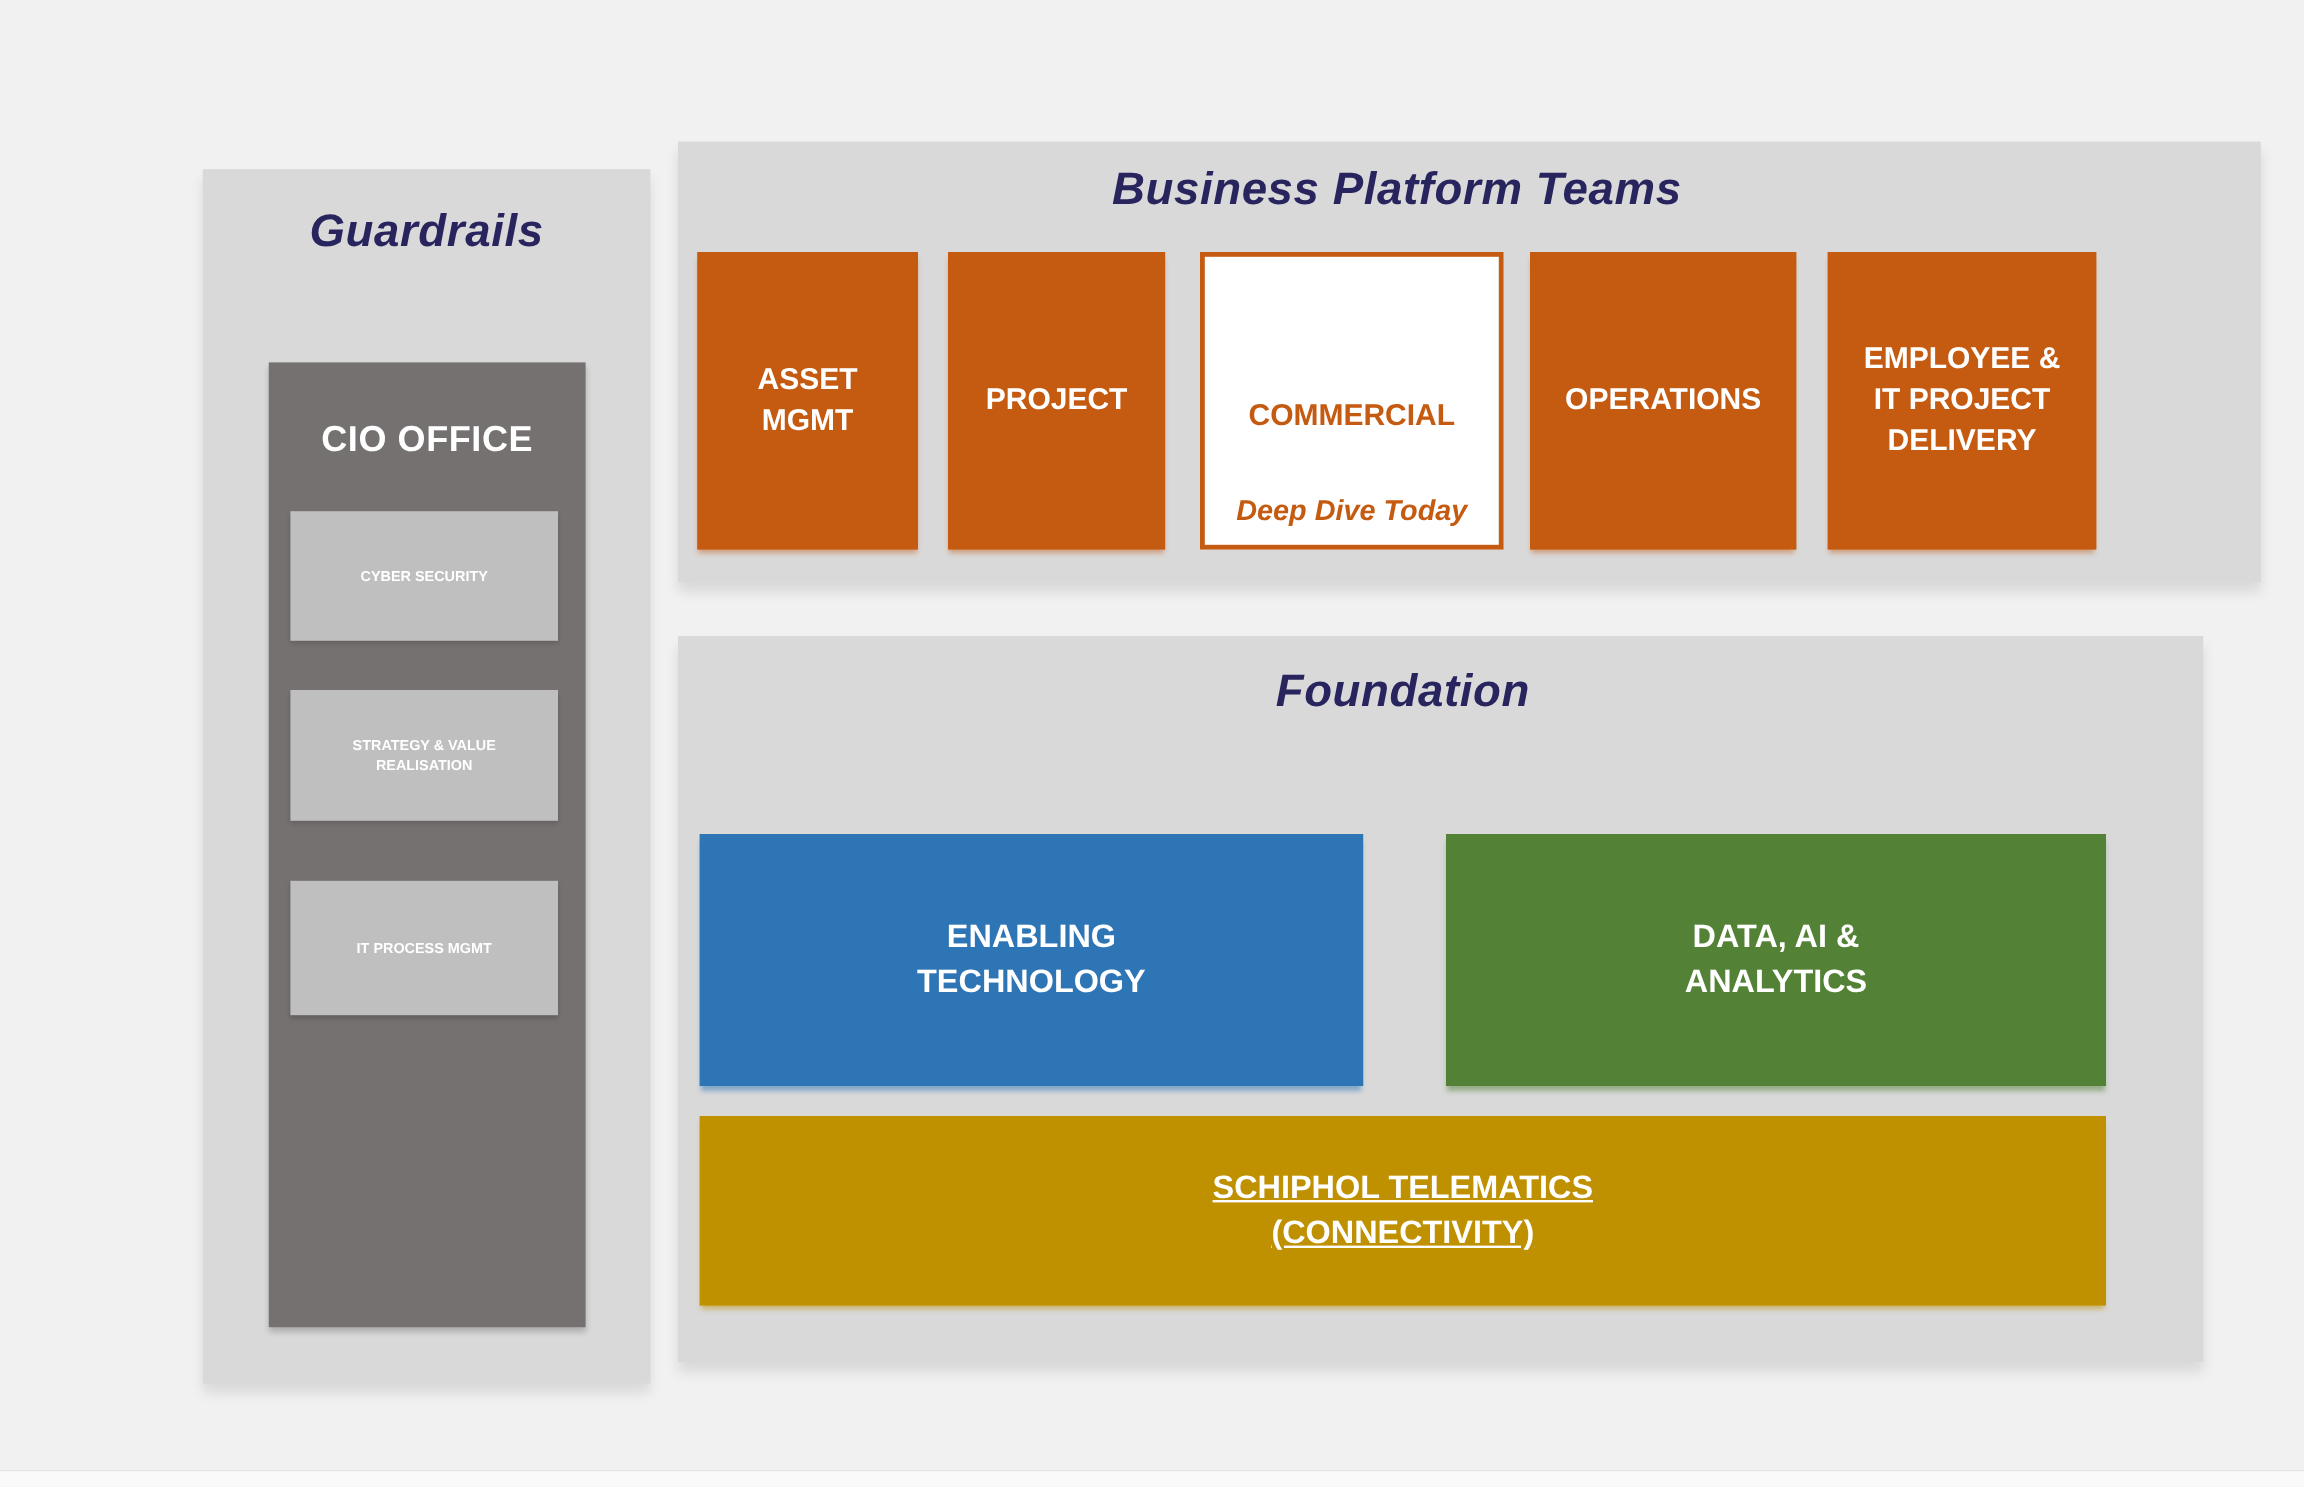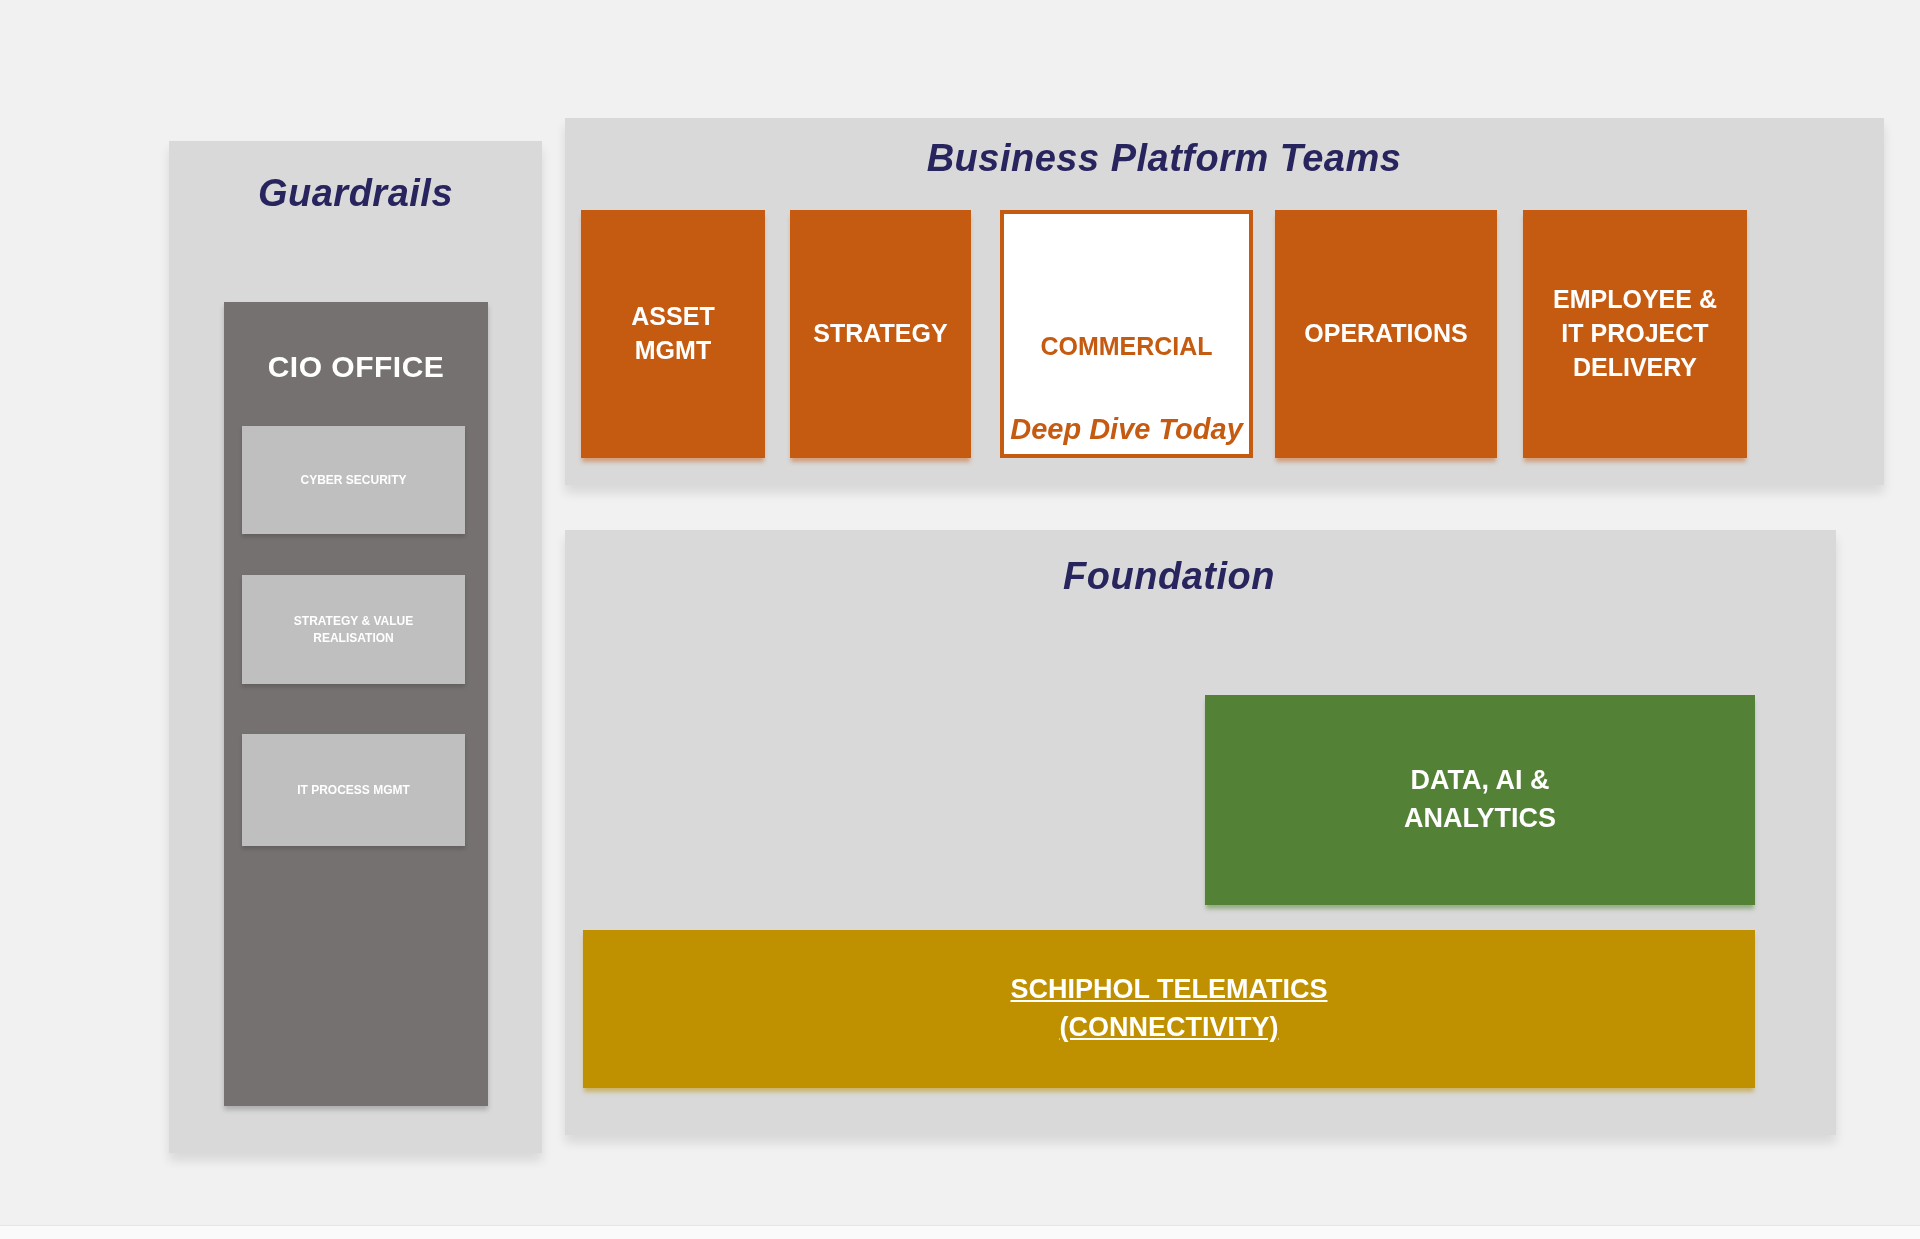--- a/index.html
+++ b/index.html
@@ -106,21 +106,21 @@
   .team.highlight .team-label {
     position: absolute;
     top: 116px; left: 0; right: 0;
     text-align: center;
   }
   .team.highlight .team-note {
     position: absolute;
     top: 196px; left: 0; right: 0;
     text-align: center;
     font-style: italic;
-    font-size: 29px;
+    font-size: 24px;
   }
 
   
   .fblock {
     position: absolute;
     color: #ffffff;
     font-weight: bold;
     font-size: 27px;
     line-height: 1.4;
     display: flex;
@@ -158,36 +158,38 @@
 REALISATION</div>
       <div class="cio-item i3">IT PROCESS MGMT</div>
     </div>
   </section>
 
   <section class="panel panel-bpt">
     <h2 class="panel-title">Business Platform Teams</h2>
 
     <div class="team t1">ASSET
 MGMT</div>
-    <div class="team t2">STRATEGY</div>
+    <div class="team t2">PROJECT</div>
 
     <div class="team t3 highlight">
       <div class="team-label">COMMERCIAL</div>
       <div class="team-note">Deep Dive Today</div>
     </div>
 
     <div class="team t4">OPERATIONS</div>
     <div class="team t5">EMPLOYEE  &amp;
 IT PROJECT
 DELIVERY</div>
   </section>
 
   <section class="panel panel-foundation">
     <h2 class="panel-title">Foundation</h2>
 
+    <div class="fblock blue">ENABLING
+TECHNOLOGY</div>
     <div class="fblock green">DATA, AI &amp;
 ANALYTICS</div>
     <div class="fblock gold">SCHIPHOL TELEMATICS
 (CONNECTIVITY)</div>
   </section>
 
   <div class="bottom-strip"></div>
 </div>
 
 </body></html>

